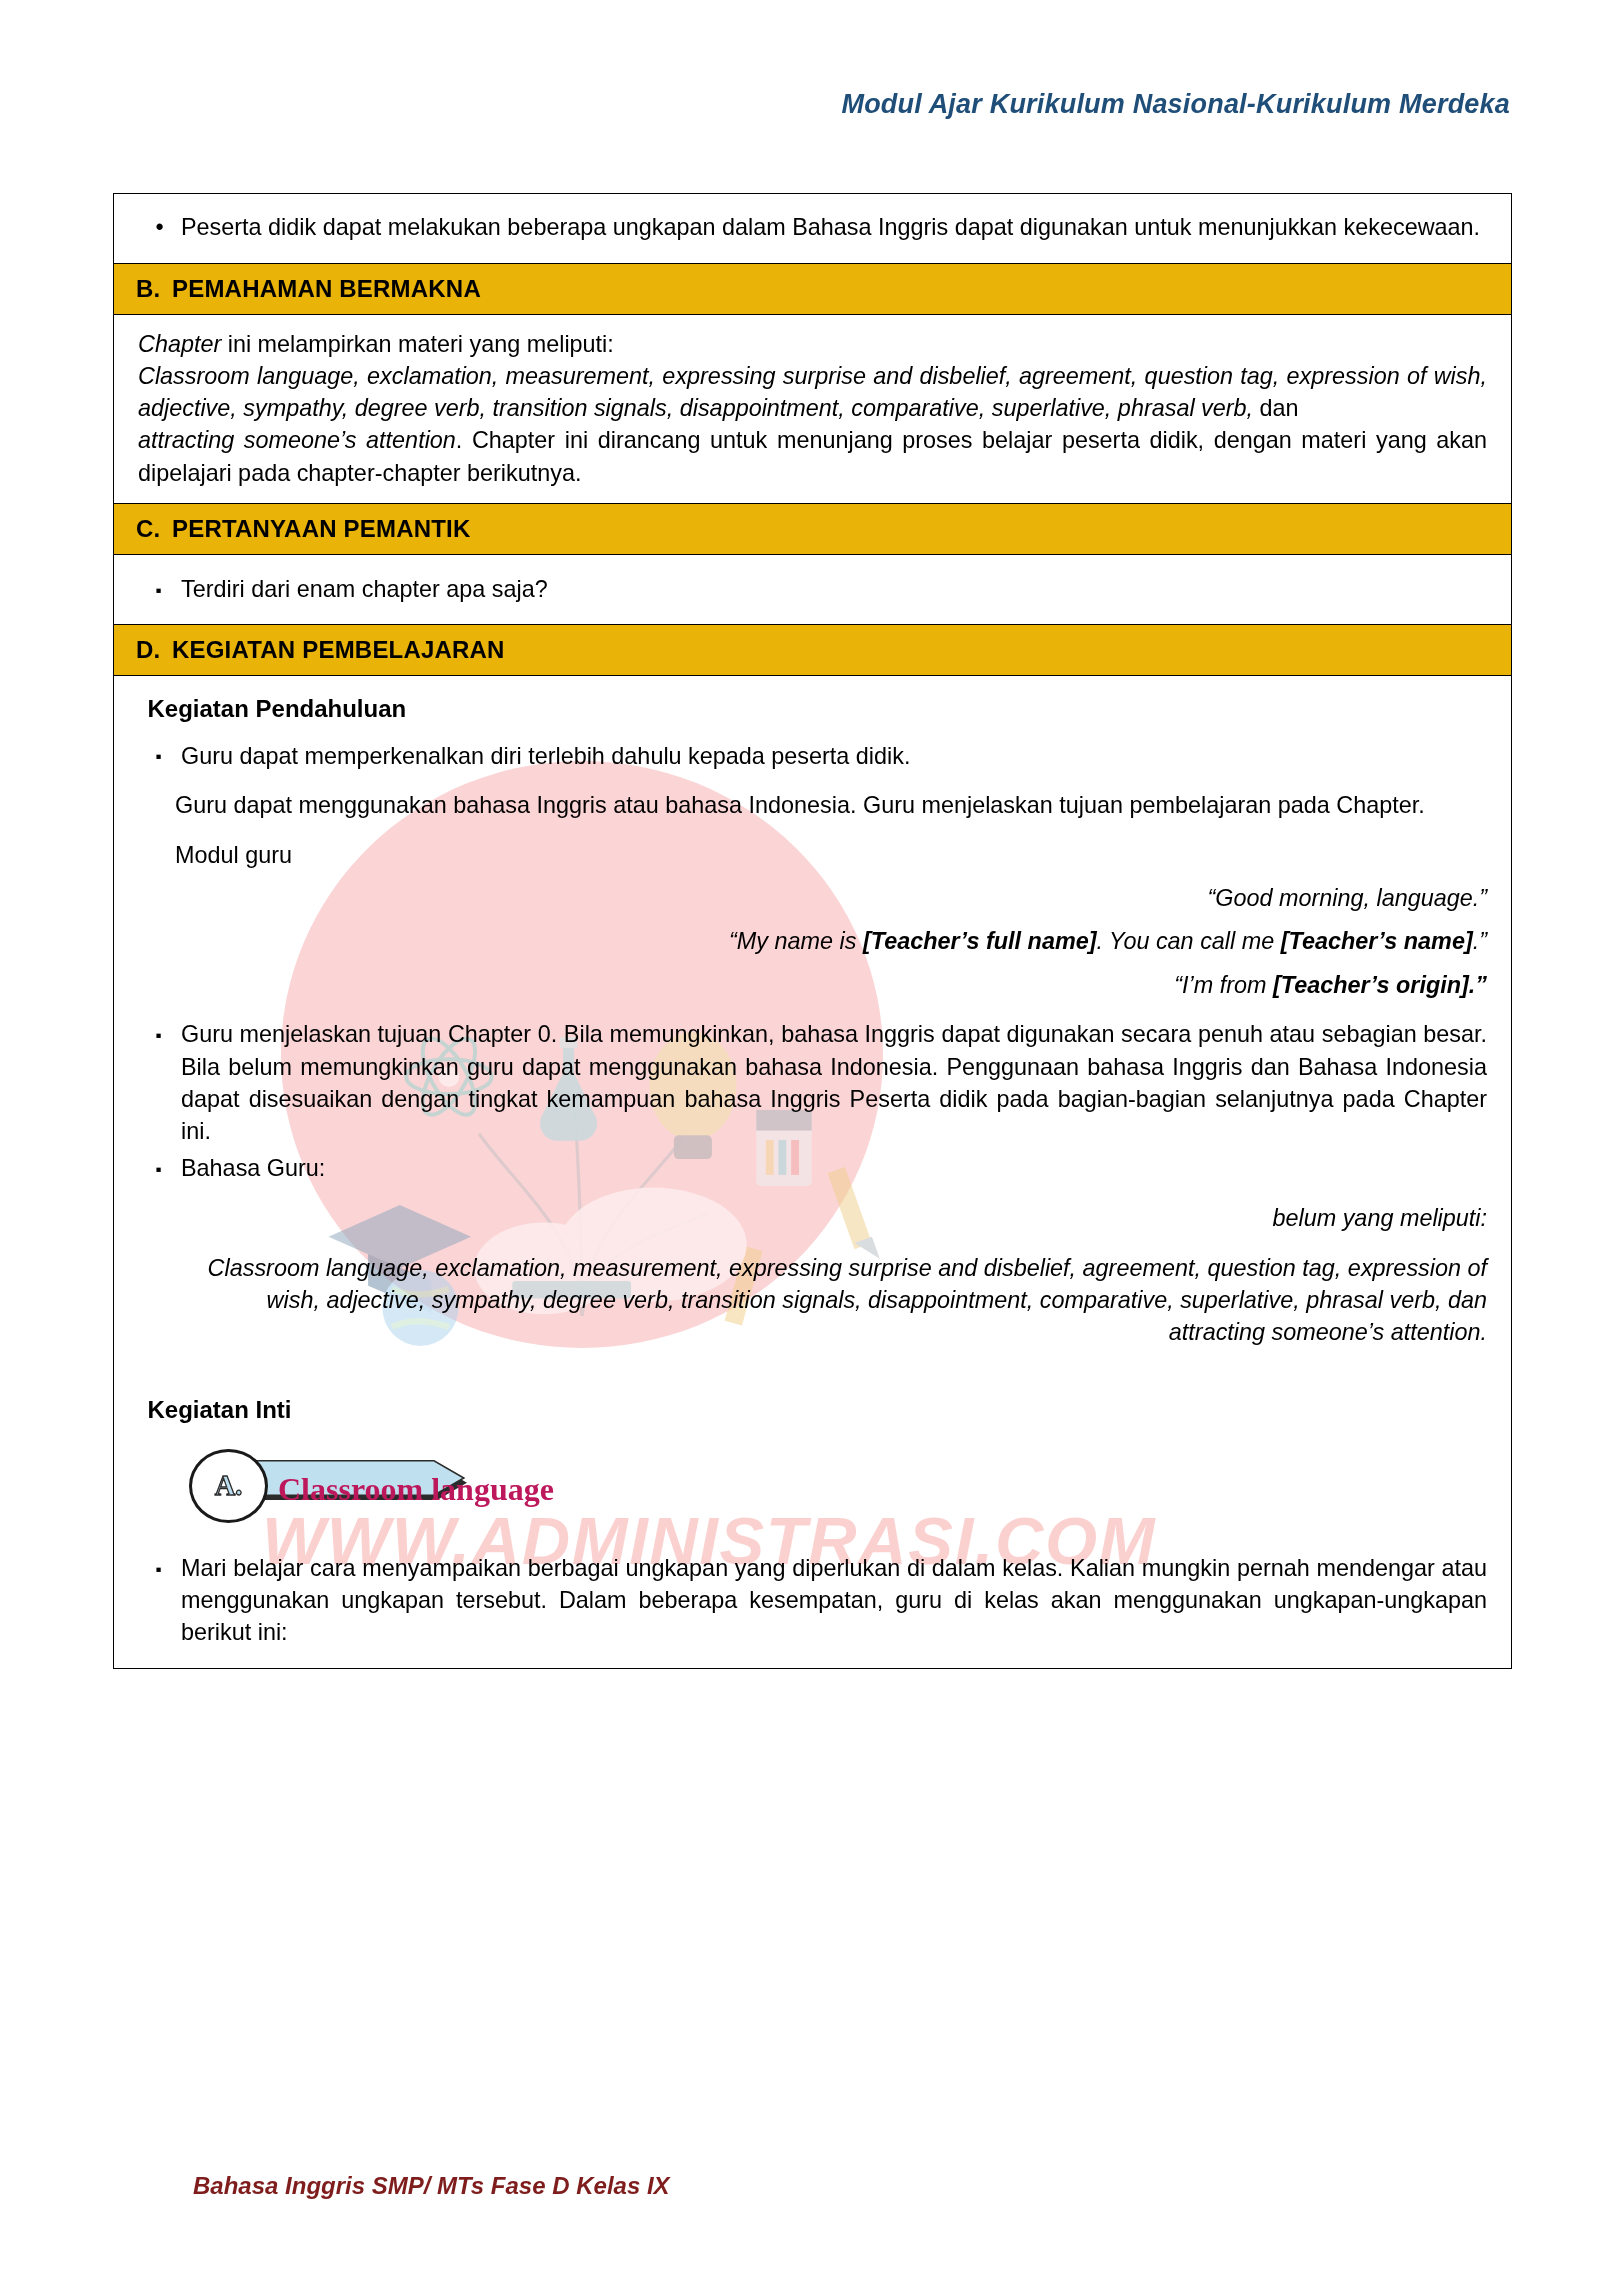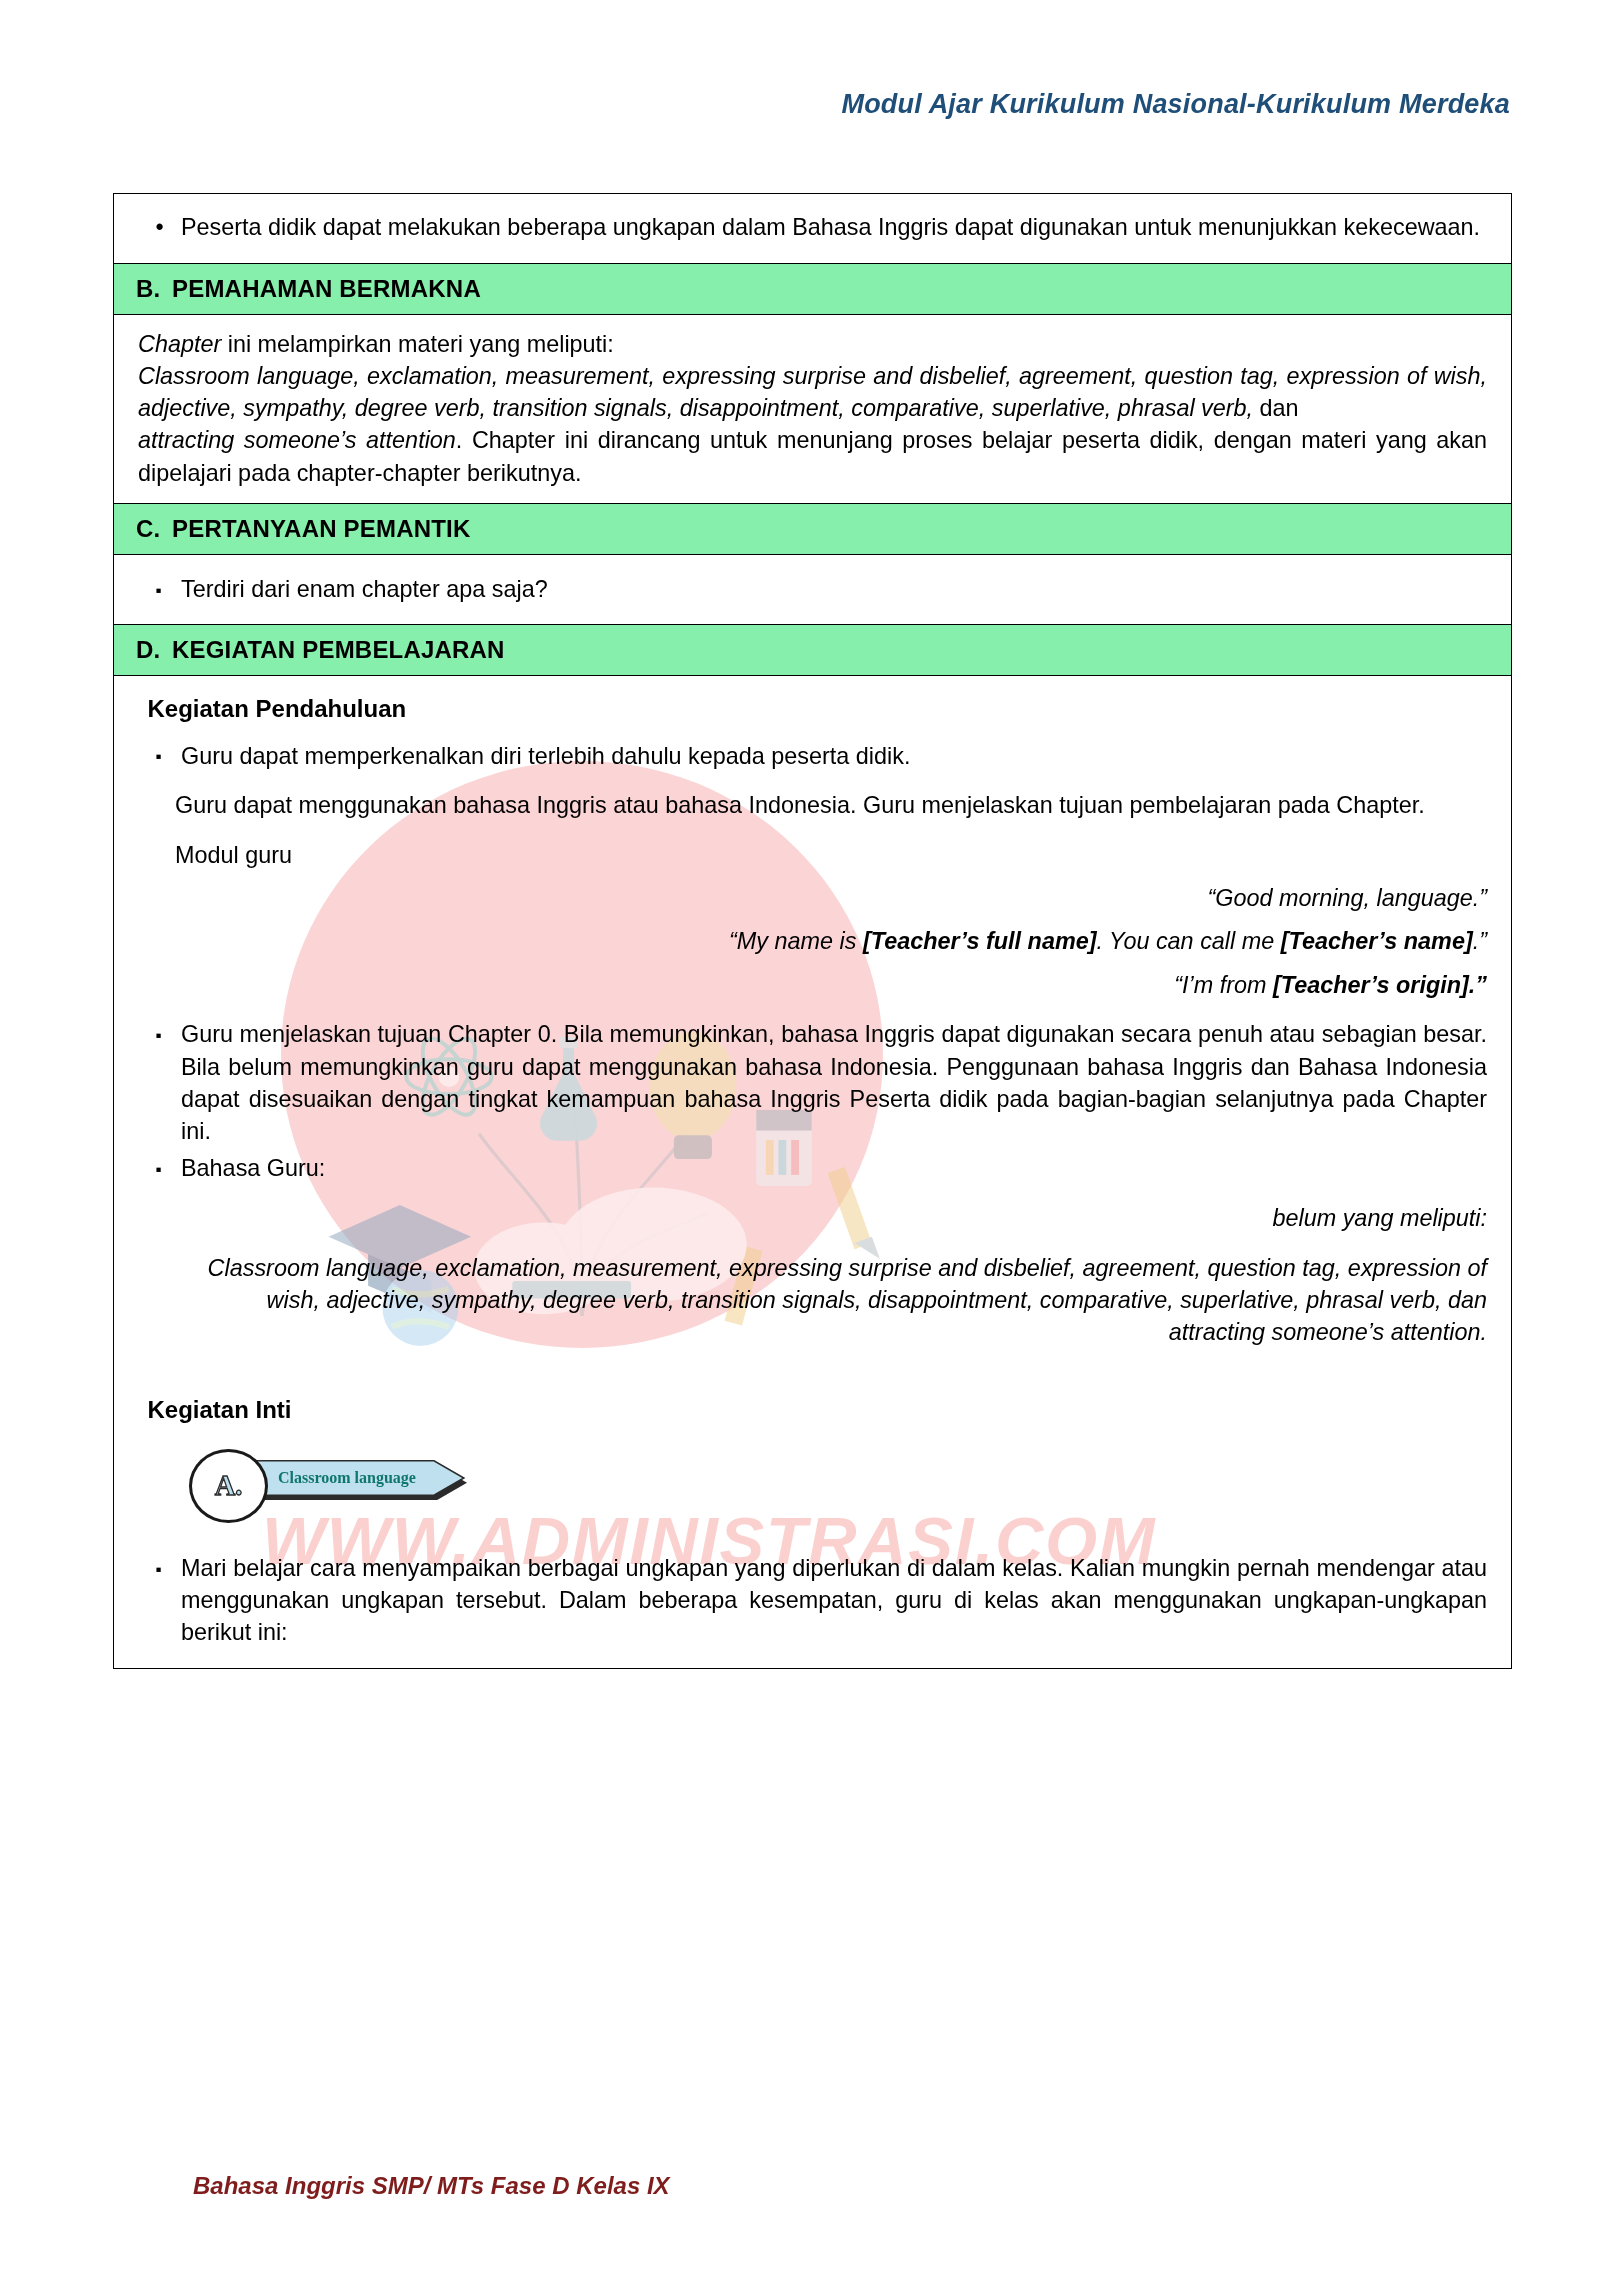--- a/index.html
+++ b/index.html
@@ -93,21 +93,21 @@
     z-index: 2;
     background: transparent;
   }
   .row {
     border-bottom: 1.6px solid #000;
     position: relative;
   }
   .row:last-child { border-bottom: none; }
 
   .bar {
-    background: #86efac;
+    background: #eab308;
     padding: 11px 0 11px 22px;
     font-size: 24px;
     font-weight: bold;
     color: #000;
     letter-spacing: 0.2px;
     position: relative;
     z-index: 2;
   }
   .bar .ltr { display: inline-block; min-width: 36px; }
 
@@ -185,22 +185,22 @@
     left: 49px; top: 8px;
     width: 238px; height: 55px;
     z-index: 2;
   }
   .badge .banner-label {
     position: absolute;
     left: 89px; top: 19px;
     z-index: 4;
     font-family: "Liberation Serif", serif;
     font-weight: bold;
-    font-size: 16px;
-    color: #0f766e;
+    font-size: 32px;
+    color: #be185d;
     white-space: nowrap;
     text-align: center;
   }
 </style>
 </head>
 <body>
 
 <div class="page">
 
   <div class="header">Modul Ajar Kurikulum Nasional-Kurikulum Merdeka</div>

